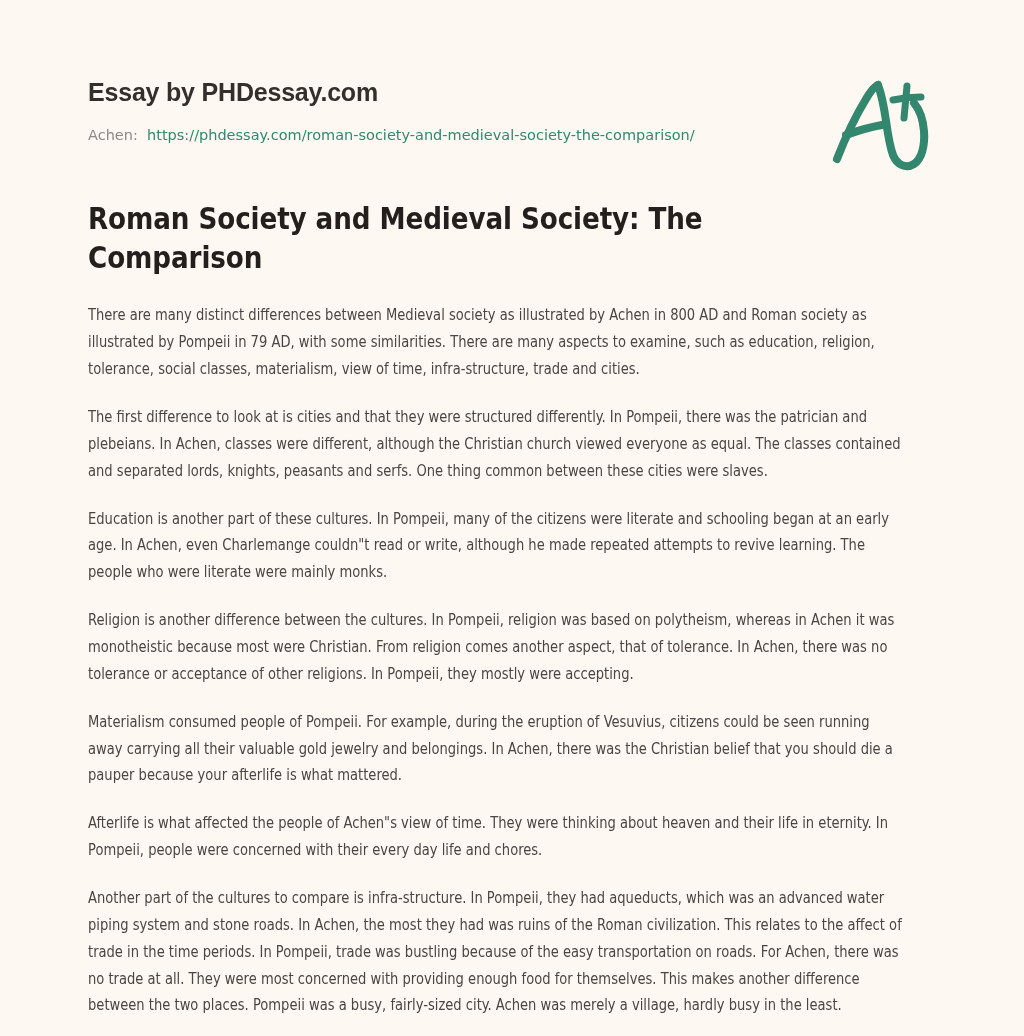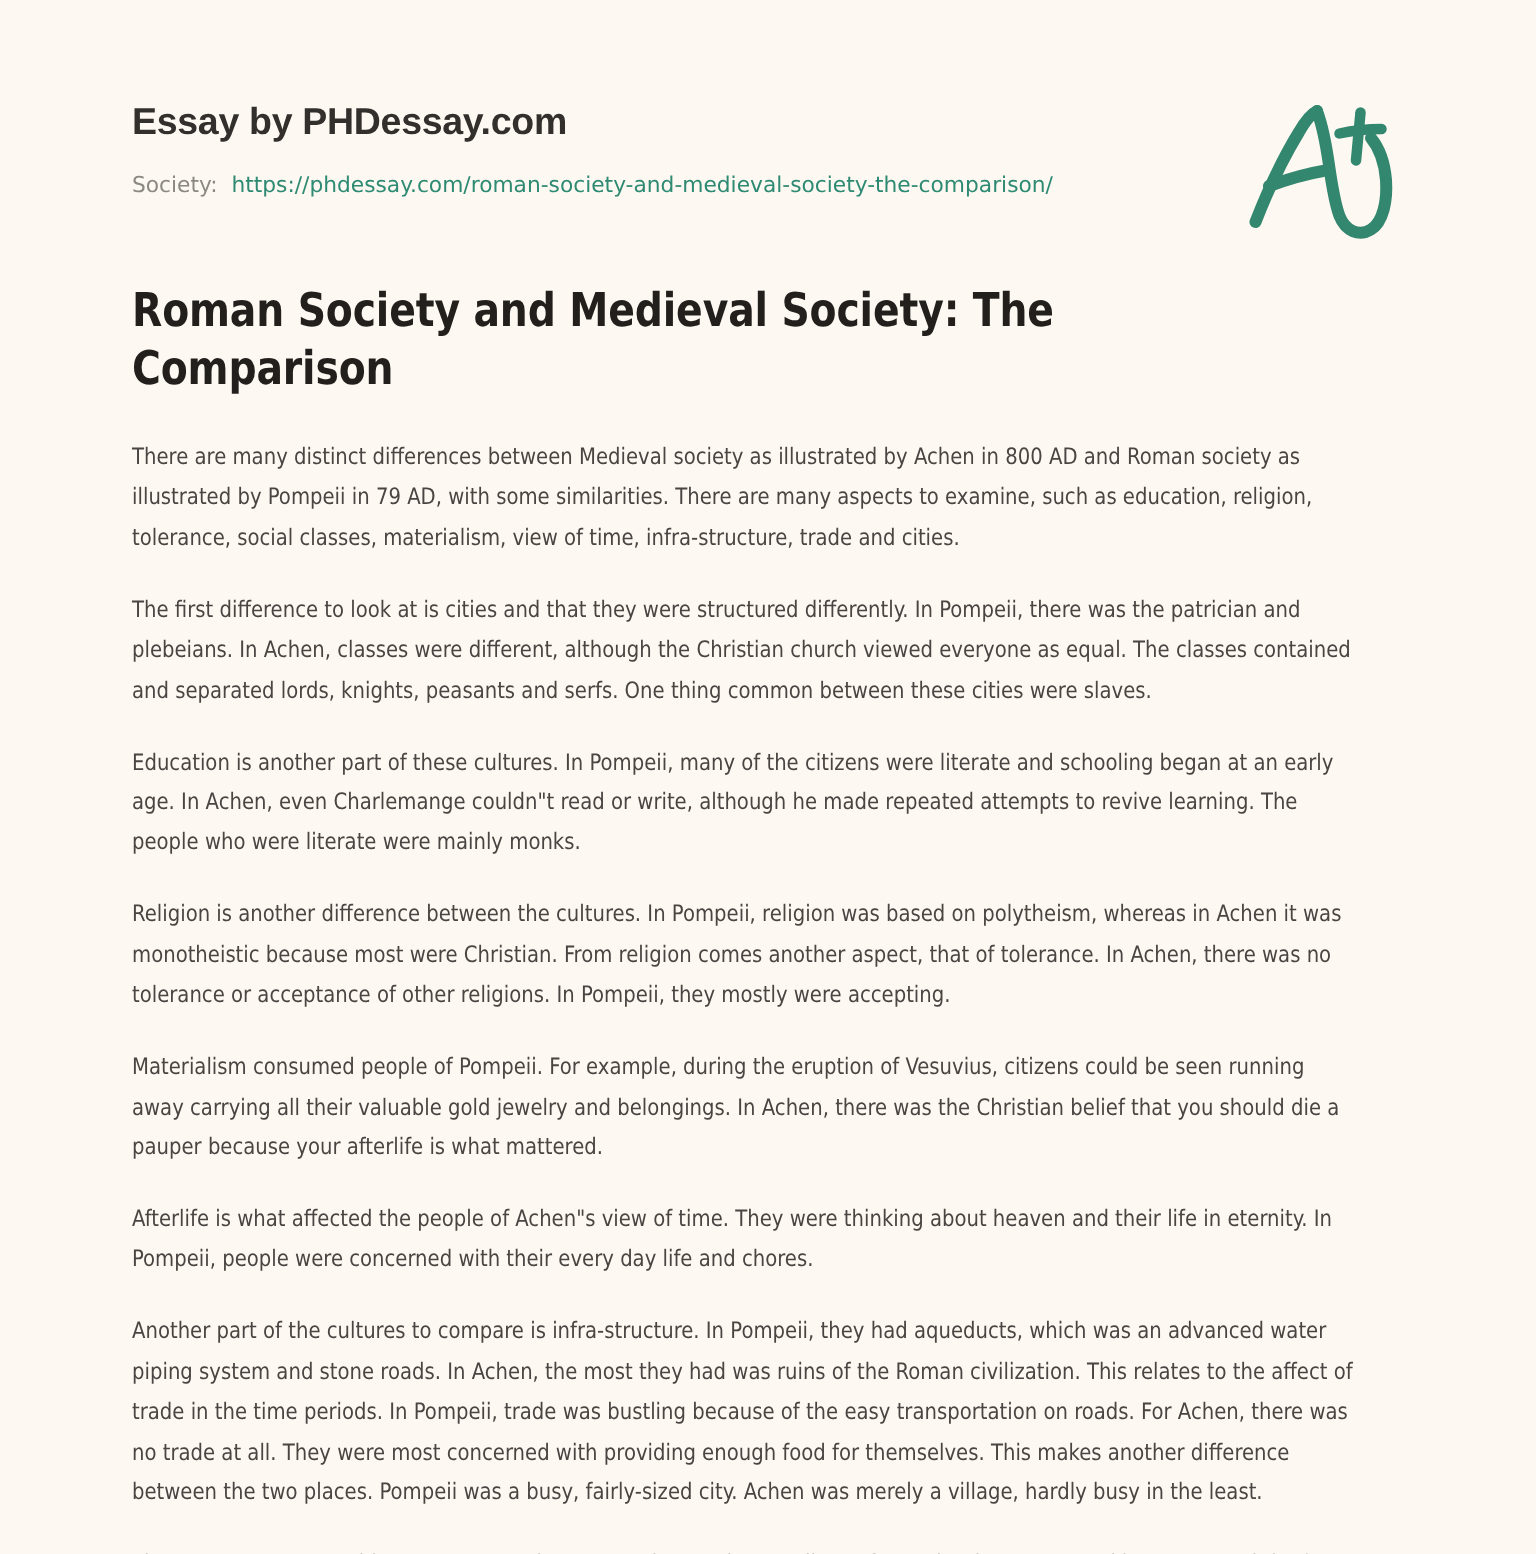--- a/index.html
+++ b/index.html
@@ -11,21 +11,21 @@
     height: 1036px;
     background: #FDF9F2;
     font-family: "Liberation Sans", sans-serif;
     overflow: hidden;
   }
   .page {
     position: relative;
     width: 1024px;
     height: 1036px;
     box-sizing: border-box;
-    padding: 0 88px;
+    padding: 11px 88px;
   }
 
   
   .header {
     position: relative;
     padding-top: 66px;
   }
   .brand-line {
     font-family: "Liberation Sans", sans-serif;
     font-size: 25px;
@@ -104,21 +104,21 @@
 </head>
 <body>
 
 <div class="page">
 
   <div class="header">
 
     <div class="brand-line">Essay by PHDessay.com</div>
 
     <div class="source-line">
-      <span class="source-label">Society:</span>
+      <span class="source-label">Achen:</span>
       <span>&nbsp;</span><a class="source-url" href="#">https://phdessay.com/roman-society-and-medieval-society-the-comparison/</a>
     </div>
 
     <div class="logo">
       <svg viewBox="0 0 120 120" xmlns="http://www.w3.org/2000/svg">
         <g fill="none" stroke="#34876F" stroke-linecap="round" stroke-linejoin="round">
 
           <path d="M13,90 C20,72 31,48 42,30 C46,23 50,18 54,16" stroke-width="8"></path>
 
           <path d="M54,16 C57,24 60,38 62,52 C64,66 66,78 69,86

